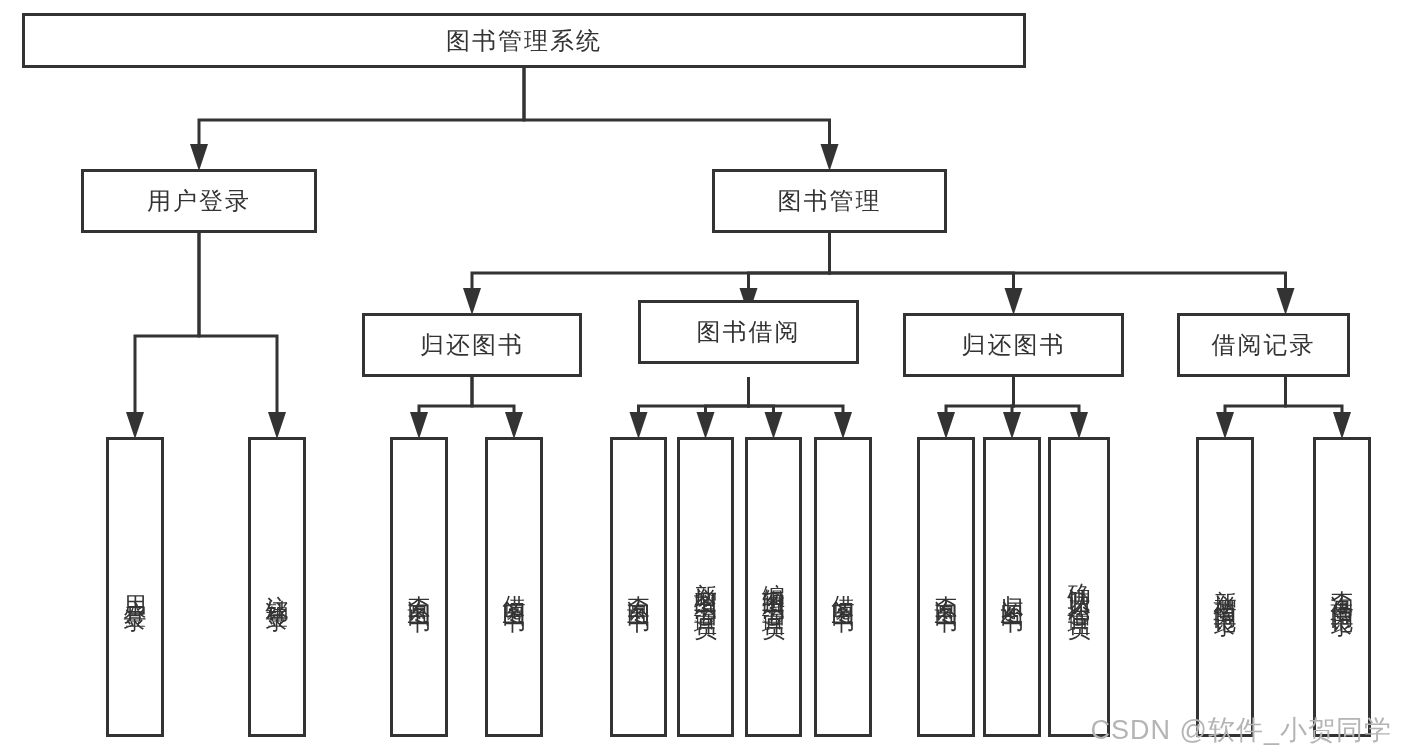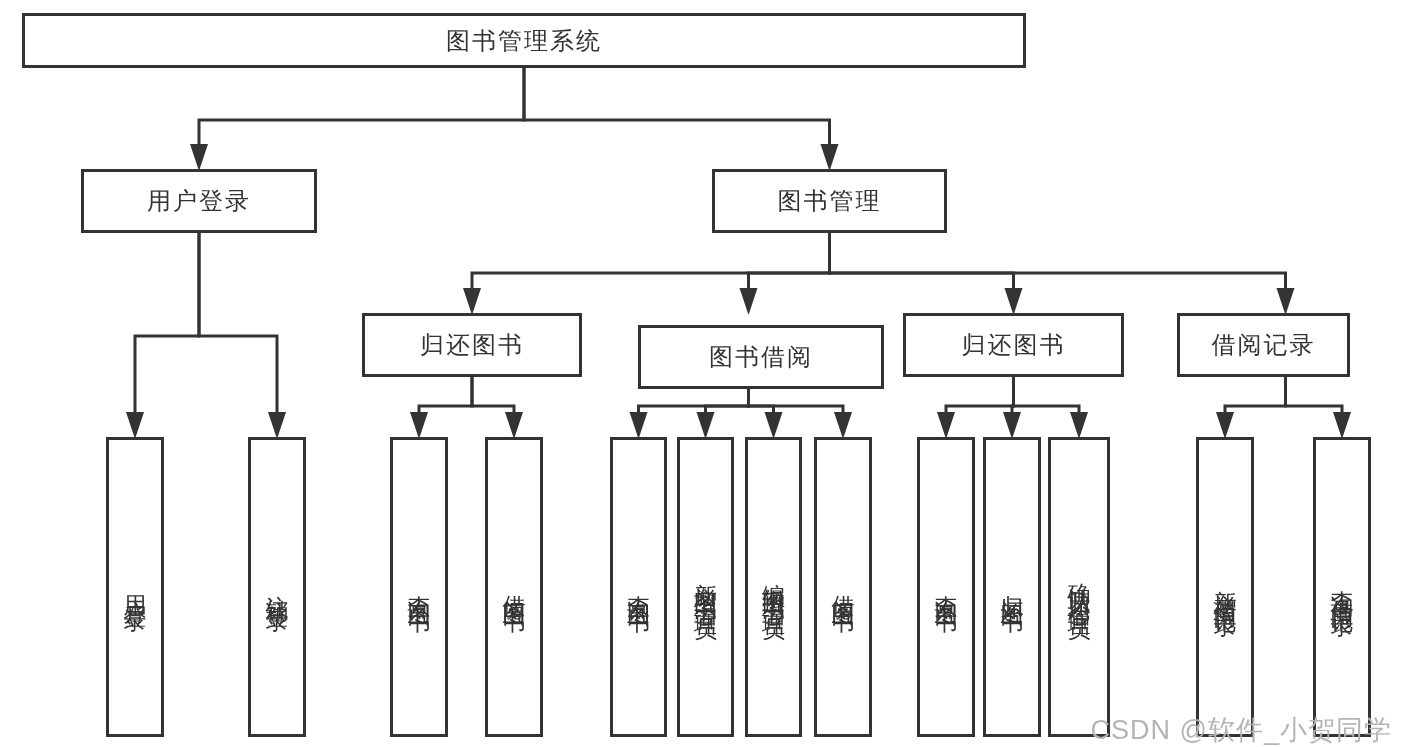--- a/index.html
+++ b/index.html
@@ -97,21 +97,21 @@
       <path d="M 1285.5 377 L 1285.5 406 L 1225 406 L 1225 416" fill="none" stroke="#333333" stroke-width="3" stroke-linejoin="miter"></path>
       <polygon points="1216,412 1234,412 1225,439" fill="#333333"></polygon>
       <path d="M 1285.5 377 L 1285.5 406 L 1342 406 L 1342 416" fill="none" stroke="#333333" stroke-width="3" stroke-linejoin="miter"></path>
       <polygon points="1333,412 1351,412 1342,439" fill="#333333"></polygon>
     </svg>
   <div id="watermark">CSDN @软件_小贺同学</div>
 <div class="node h-box" style="left: 22px; top: 13px; width: 1004px; height: 55px;">图书管理系统</div>
     <div class="node h-box" style="left: 81px; top: 169px; width: 236px; height: 64px;">用户登录</div>
     <div class="node h-box" style="left: 712px; top: 169px; width: 235px; height: 64px; text-align: center;">图书管理</div>
     <div class="node h-box" style="left: 362px; top: 313px; width: 220px; height: 64px;">归还图书</div>
-    <div class="node h-box" style="left: 638px; top: 325px; width: 246px; height: 64px;">图书借阅</div>
+    <div class="node h-box" style="left: 638px; top: 300px; width: 221px; height: 64px;">图书借阅</div>
     <div class="node h-box" style="left: 903px; top: 313px; width: 221px; height: 64px;">归还图书</div>
     <div class="node h-box" style="left: 1177px; top: 313px; width: 173px; height: 64px;">借阅记录</div>
     <div class="node v-box" style="left: 106px; top: 437px; width: 58px; height: 300px;">用户登录</div>
     <div class="node v-box" style="left: 248px; top: 437px; width: 58px; height: 300px;">注销登录</div>
     <div class="node v-box" style="left: 390px; top: 437px; width: 58px; height: 300px;">查询图书</div>
     <div class="node v-box" style="left: 485px; top: 437px; width: 58px; height: 300px;">借阅图书</div>
     <div class="node v-box" style="left: 610px; top: 437px; width: 57px; height: 300px;">查询图书</div>
     <div class="node v-box" style="left: 677px; top: 437px; width: 57px; height: 300px;">新增图书（管理员）</div>
     <div class="node v-box" style="left: 745px; top: 437px; width: 57px; height: 300px;">编辑图书（管理员）</div>
     <div class="node v-box" style="left: 814px; top: 437px; width: 58px; height: 300px;">借阅图书</div>

